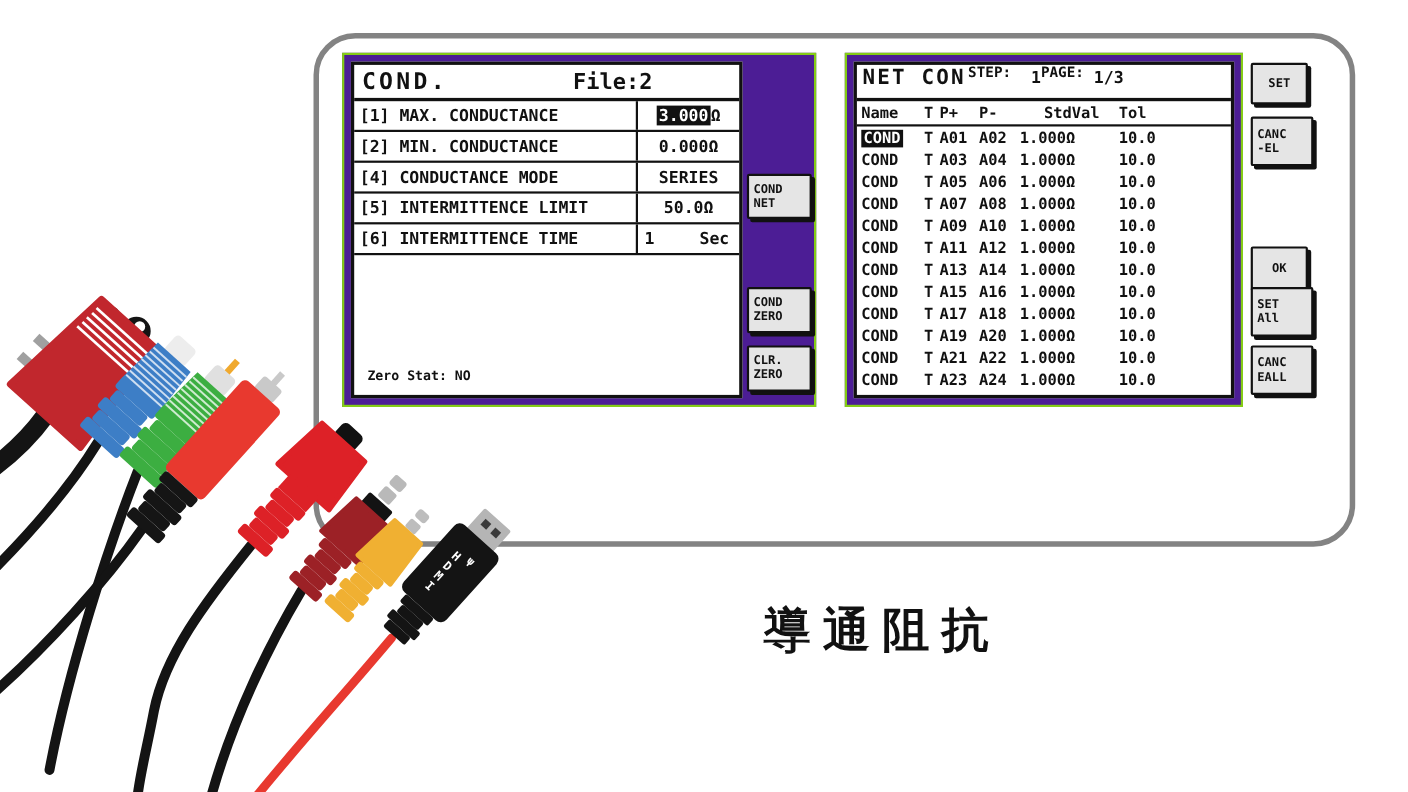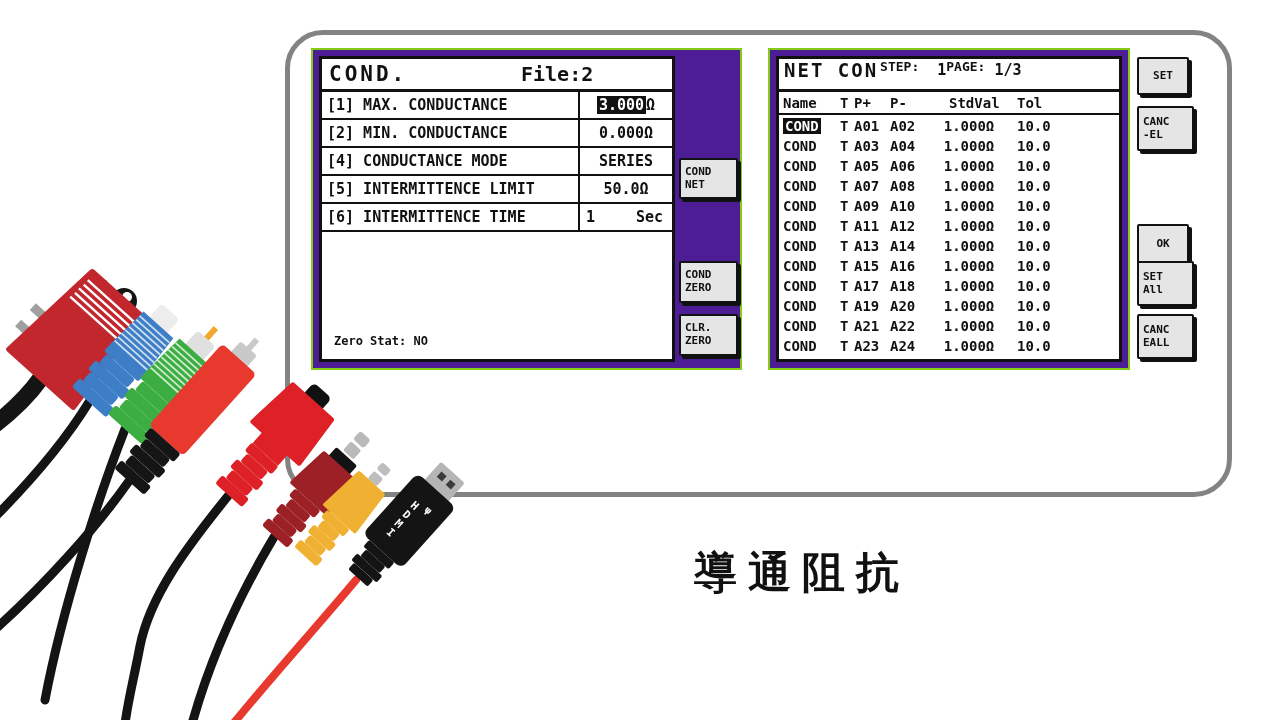--- a/index.html
+++ b/index.html
@@ -37,21 +37,21 @@
   .rtitle .big{font-size:19px;font-weight:bold;letter-spacing:2px;margin-left:5px;}
   .rtitle .small{font-size:13px;font-weight:bold;}
   .rtitle .num{font-size:15px;font-weight:bold;position:relative;top:2px;}
   .rheader{height:23px;border-bottom:2px solid #111;position:relative;
            font-size:14px;font-weight:bold;box-sizing:border-box;}
   .rheader span{position:absolute;top:3px;}
   .rrows{position:relative;}
   .rrow{height:20px;position:relative;font-size:14px;font-weight:bold;}
   .rrow span{position:absolute;top:1px;white-space:pre;}
   .c-name{left:4px;} .c-t{left:61px;} .c-pp{left:75px;} .c-pm{left:111px;}
-  .c-std{left:148px;width:84px;text-align:center;} .c-tol{left:238px;}
+  .c-std{left:148px;width:84px;text-align:left;} .c-tol{left:238px;}
 
   .btn{position:absolute;background:#e5e5e5;border:2px solid #111;box-shadow:3px 3px 0 #111;
        border-radius:2px;font-family:"DejaVu Sans Mono",monospace;font-size:11px;line-height:1.15;
        font-weight:bold;color:#111;padding:1px 4px;white-space:pre-line;text-align:left;
        box-sizing:border-box;display:flex;align-items:center;z-index:4;cursor:pointer;}
 
   .caption{position:absolute;left:694px;top:544px;font-family:Liberation Sans, sans-serif;
            font-weight:bold;font-size:43px;letter-spacing:11px;color:#111;z-index:2;}
 
   #cables{position:absolute;left:0;top:0;z-index:6;}

